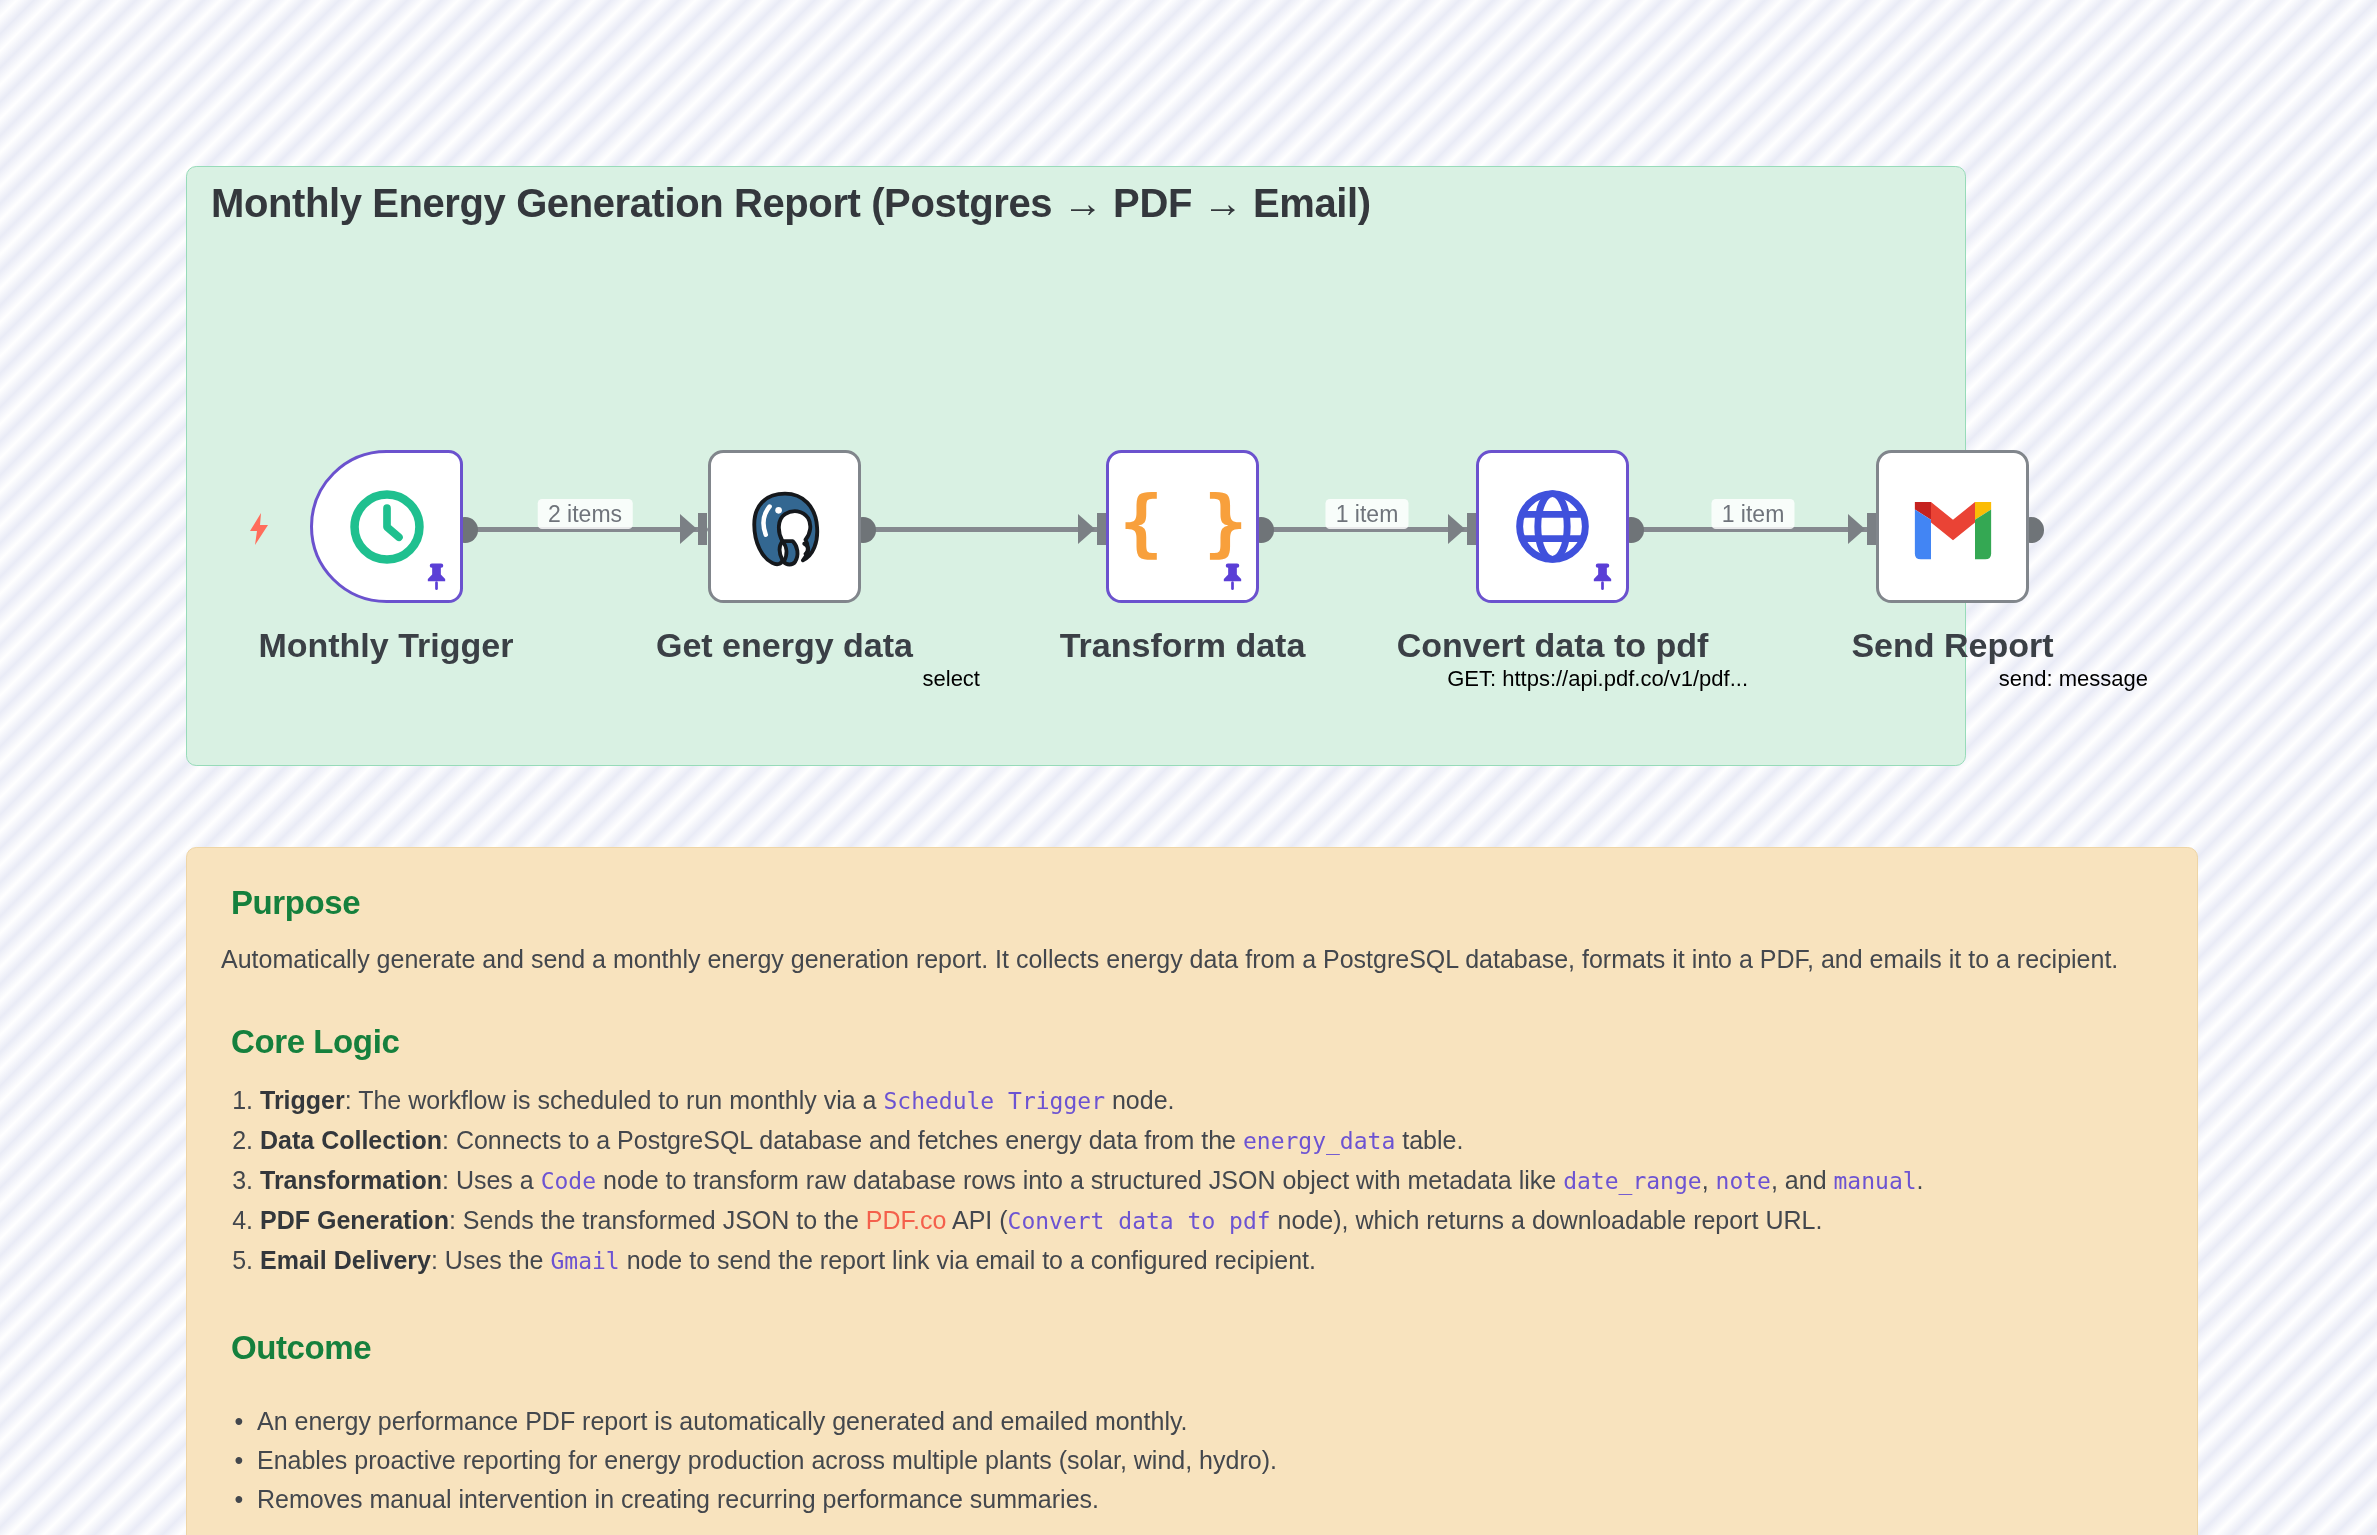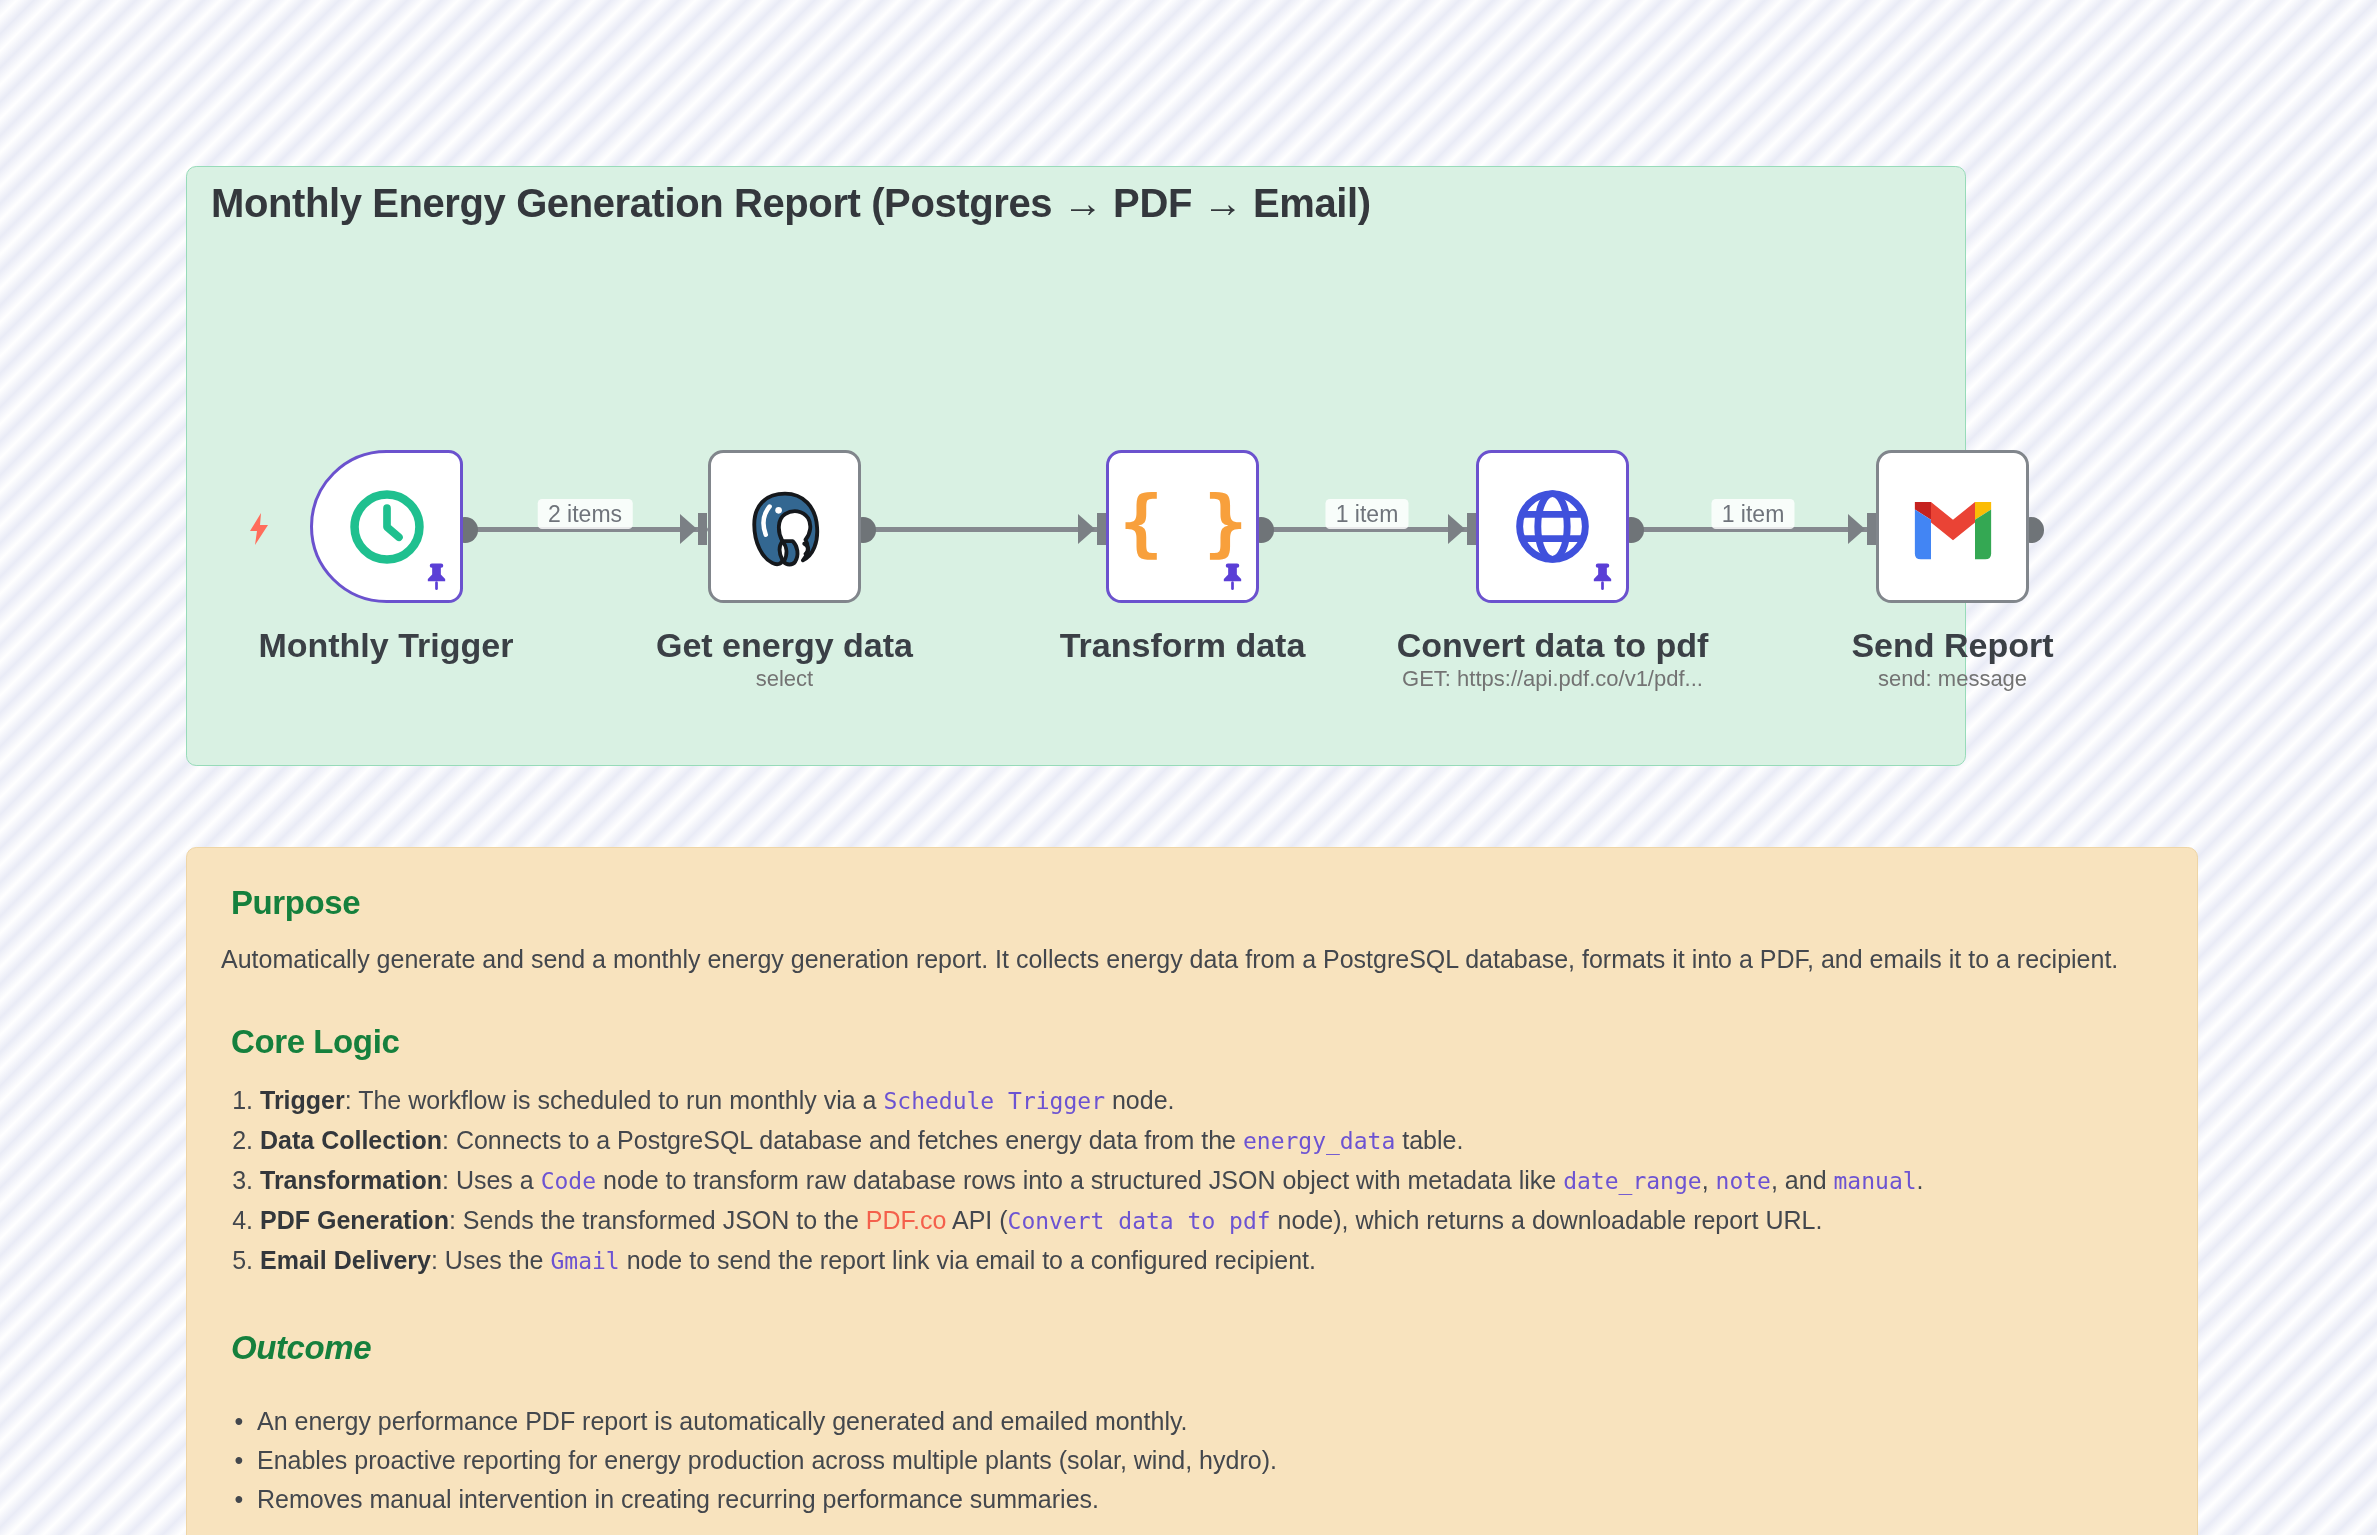--- a/index.html
+++ b/index.html
@@ -15,36 +15,36 @@
   .node{position:absolute;top:283px;width:153px;height:153px;background:#ffffff;
         border:3.4px solid #81868c;border-radius:15.3px;box-sizing:border-box;}
   .node.trigger{border-radius:81px 15.3px 15.3px 81px;}
   .node.bp{border-color:#6b52ce;}
   .node.bg{border-color:#81868c;}
   .p1{left:123px}.p2{left:521px}.p3{left:919px}.p4{left:1289px}.p5{left:1689px}
   .icon-wrap{position:absolute;inset:0;display:flex;align-items:center;justify-content:center;}
   .braces{font-family:"DejaVu Sans Mono",monospace;font-weight:700;font-size:73px;color:#f8a03c;margin-top:-8.5px;letter-spacing:-1.7px;}
   .pin{position:absolute;right:10.2px;bottom:6.8px;width:27px;height:31px;}
   .nlabel{position:absolute;top:459px;width:357px;text-align:center;font-size:34px;font-weight:600;color:#3b4046;}
-  .nsub{position:absolute;top:499px;width:391px;text-align:center;font-size:22px;font-weight:400;color:#737373;}
+  .nsub{position:absolute;top:499px;width:391px;text-align:right;font-size:22px;font-weight:400;color:#000000;}
   .l1{left:20.4px}.l2{left:419px}.l3{left:817px}.l4{left:1187px}.l5{left:1587px}
   .s4{left:1170px}.s2{left:402px}.s5{left:1570px}
   .conn{position:absolute;top:360px;height:5.1px;background:#85898f;border-radius:2.6px;}
   .dot{position:absolute;top:350px;width:25.5px;height:25.5px;border-radius:50%;background:#6f7478;}
   .inbar{position:absolute;top:346px;width:9.4px;height:32px;background:#7b8085;}
   .intri{position:absolute;top:347px;width:0;height:0;border-top:15.3px solid transparent;border-bottom:15.3px solid transparent;border-left:17px solid #7b8085;}
   .clabel{position:absolute;top:332px;transform:translateX(-50%);background:rgba(255,255,255,.82);
           color:#6f747b;font-size:23px;padding:1.7px 10.2px;border-radius:4.3px;white-space:nowrap;}
   .bolt{position:absolute;left:60px;top:344px;width:24px;height:36px;}
   
   .doc{position:absolute;left:186px;top:847px;width:2012px;height:859px;box-sizing:border-box;
        background:#f8e3be;border:1.7px solid #eed5a6;border-radius:10.2px;padding:25.5px 34px;}
   .doc h2{margin:10px;font-size:33px;font-weight:800;color:#15803d;letter-spacing:-0.4px;}
   .h-core{margin-top:46px !important;}
-  .h-out{margin-top:48px !important;font-style:italic;}
+  .h-out{margin-top:48px !important;}
   .ptext{margin-top:20.4px;font-size:25px;line-height:35px;color:#43474d;max-width:1910px;}
   ol.logic{margin:20.4px 0 0 0;padding-left:39px;font-size:25px;line-height:39px;color:#43474d;}
   ul.outcome{list-style:none;margin:35px 0 0 0;padding-left:13.6px;font-size:25px;line-height:39px;color:#43474d;}
   ul.outcome li::before{content:"•";margin-right:13.6px;}
   .sb{font-weight:700;color:#33373c;}
   .sc{font-family:"DejaVu Sans Mono",monospace;color:#6c53d2;font-size:23px;}
   .sr{color:#f4604c;}
 </style>
 </head>
 <body>

